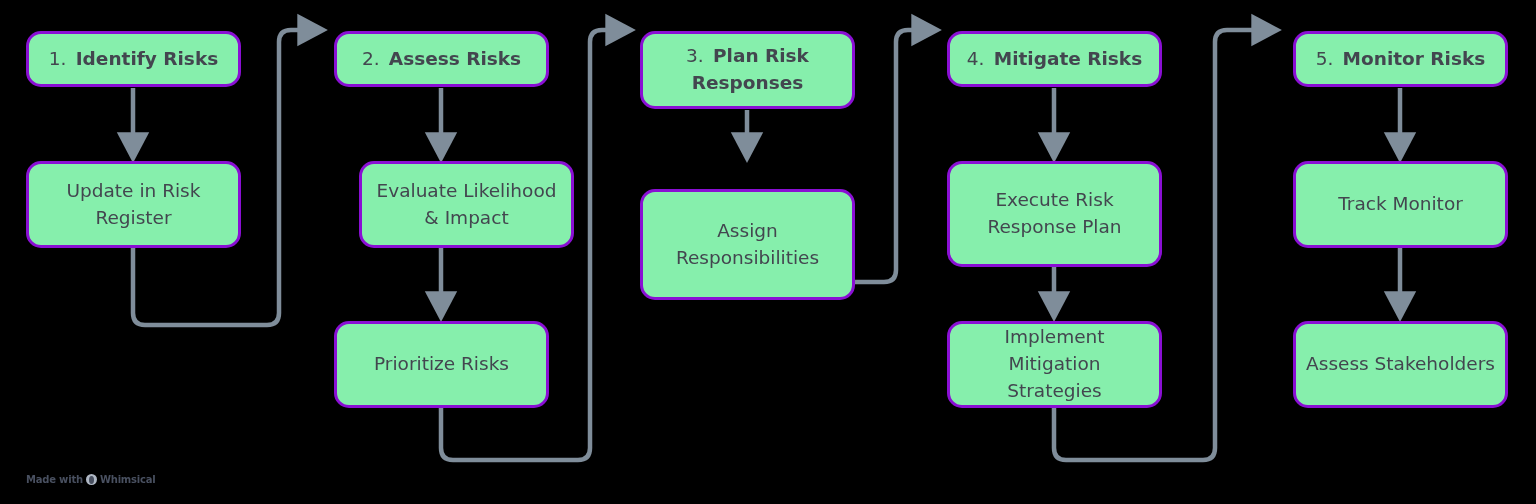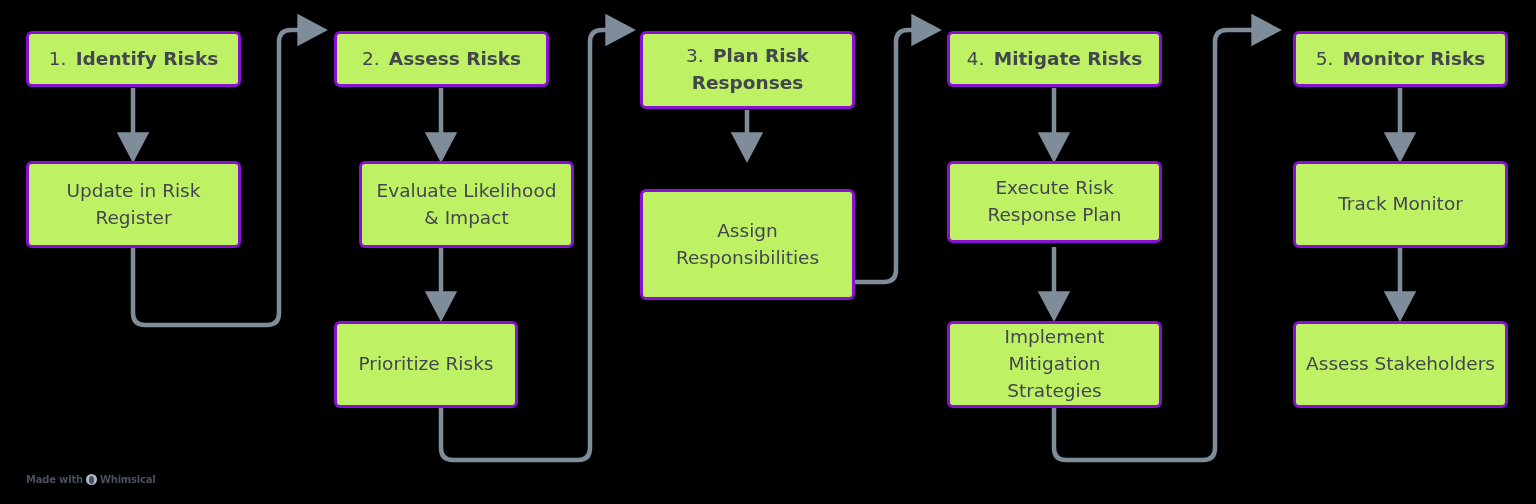--- a/index.html
+++ b/index.html
@@ -19,23 +19,23 @@
     position: absolute;
     left: 0;
     top: 0;
     width: 1536px;
     height: 504px;
     pointer-events: none;
   }
   .node {
     position: absolute;
     box-sizing: border-box;
-    background: #bef264;
+    background: #86efac;
     border: 3px solid #8a0fd4;
-    border-radius: 6px;
+    border-radius: 15px;
     display: flex;
     align-items: center;
     justify-content: center;
     text-align: center;
     color: #43464f;
     font-size: 18.5px;
     line-height: 1.45;
     padding: 4px 10px;
     z-index: 2;
   }
@@ -122,35 +122,35 @@
   <div class="node" style="left:26px; top:161px; width:215px; height:87px;">
     <span class="label">Update in Risk Register</span>
   </div>
 
   <div class="node step" style="left:334px; top:31px; width:215px; height:56px;">
     <span class="label"><span class="num">2.</span> Assess Risks</span>
   </div>
   <div class="node" style="left:334px; top:161px; width:215px; height:87px;margin-left:25px;">
     <span class="label">Evaluate Likelihood &amp; Impact</span>
   </div>
-  <div class="node" style="left:334px; top:321px; width:184px; height:87px;">
+  <div class="node" style="left:334px; top:321px; width:215px; height:87px;">
     <span class="label">Prioritize Risks</span>
   </div>
 
   <div class="node step" style="left:640px; top:31px; width:215px; height:78px;">
     <span class="label"><span class="num">3.</span> Plan Risk Responses</span>
   </div>
   <div class="node" style="left:640px; top:161px; width:215px; height:111px;margin-top:28px;">
     <span class="label">Assign Responsibilities</span>
   </div>
 
   <div class="node step" style="left:947px; top:31px; width:215px; height:56px;">
     <span class="label"><span class="num">4.</span> Mitigate Risks</span>
   </div>
-  <div class="node" style="left:947px; top:161px; width:215px; height:82px;">
+  <div class="node" style="left:947px; top:161px; width:215px; height:106px;">
     <span class="label">Execute Risk Response Plan</span>
   </div>
   <div class="node" style="left:947px; top:321px; width:215px; height:87px;">
     <span class="label">Implement Mitigation Strategies</span>
   </div>
 
   <div class="node step" style="left:1293px; top:31px; width:215px; height:56px;">
     <span class="label"><span class="num">5.</span> Monitor Risks</span>
   </div>
   <div class="node" style="left:1293px; top:161px; width:215px; height:87px;">

